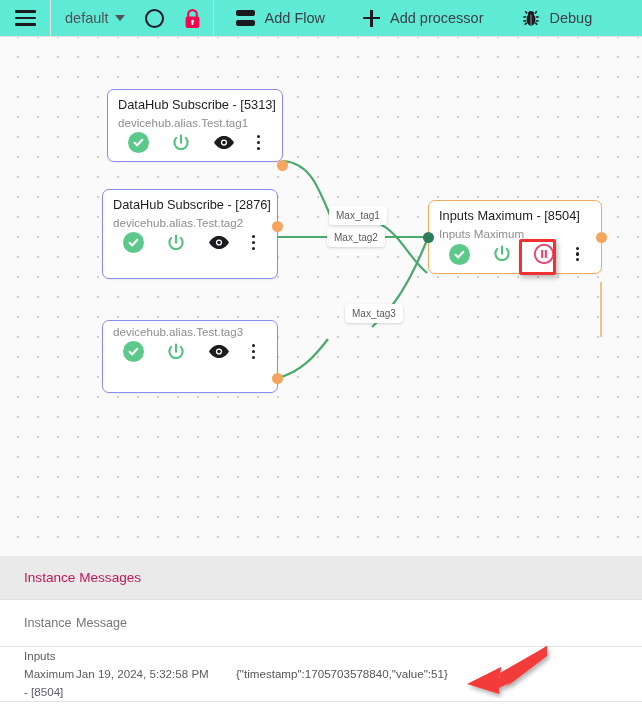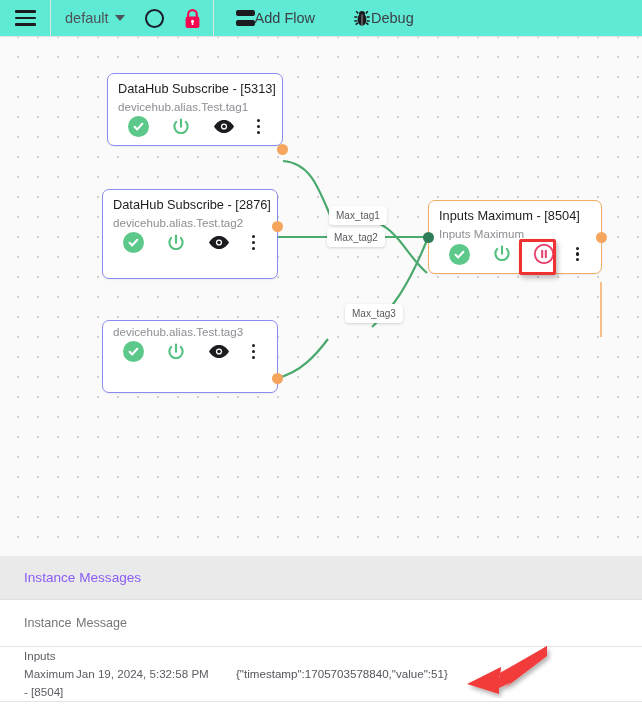--- a/index.html
+++ b/index.html
@@ -34,21 +34,21 @@
   .scope .lbl { font-size: 14.5px; color: #4f5257; }
   .caret {
     width: 0; height: 0; border-left: 5px solid transparent;
     border-right: 5px solid transparent; border-top: 6px solid #4f5257;
   }
   .circle-btn { width: 36px; height: 37px; display: flex; align-items: center; justify-content: center; cursor: pointer; }
   .ring { width: 19px; height: 19px; border: 2px solid #1b1b2b; border-radius: 50%; }
   .lock-btn { width: 40px; height: 37px; display: flex; align-items: center; justify-content: center; cursor: pointer; }
 
   .tb-action {
-    display: flex; align-items: center; 
+    display: flex; align-items: center; gap: 10px;
     height: 37px; padding: 0 16px; cursor: pointer;
   }
   .tb-action .txt { font-size: 14.5px; color: #3c3f44; white-space: nowrap; }
   .flow-icon { width: 19px; height: 16px; display: flex; flex-direction: column; justify-content: space-between; }
   .flow-icon i { display: block; height: 6px; background: #1b1b1f; border-radius: 2px; }
   .plus-icon { position: relative; width: 17px; height: 17px; }
   .plus-icon i:first-child { position: absolute; left: 0; top: 7px; width: 17px; height: 2.6px; background: #1b1b1f; }
   .plus-icon i:last-child { position: absolute; left: 7px; top: 0; width: 2.6px; height: 17px; background: #1b1b1f; }
 
   
@@ -116,21 +116,21 @@
     pointer-events: none;
   }
 
   
   .panel { position: absolute; left: 0; top: 556px; width: 642px; height: 149px; background: #ffffff; }
   .panel-head {
     height: 44px; background: #eaeaea;
     display: flex; align-items: center; padding-left: 24px;
     border-bottom: 1px solid #e0e0e0; cursor: pointer;
   }
-  .panel-head .t { font-size: 13.6px; color: #8b5cf6; }
+  .panel-head .t { font-size: 13.6px; color: #be185d; }
   .tbl { width: 642px; }
   .tbl .row { display: flex; align-items: center; }
   .tbl .hrow { height: 47px; border-bottom: 1px solid #e4e4e4; }
   .tbl .drow { min-height: 54px; border-bottom: 1px solid #e4e4e4; }
   .c-inst { width: 76px; padding-left: 24px; }
   .c-ts   { width: 160px; }
   .c-msg  { flex: 1; }
   .th { font-size: 12.6px; color: #76767c; }
   .td { font-size: 11.6px; color: #5c5c63; line-height: 1.55; }
   .td.msg { color: #55555c; }
@@ -169,20 +169,27 @@
   <div class="tb-sep"></div>
 
   <div class="tb-action" style="padding-left:22px;">
     <span class="flow-icon">
         <i></i>
         <i></i>
       </span>
     <span class="txt">Add Flow</span>
   </div>
 
+  <div class="tb-action" style="padding-left:22px;">
+    <span class="plus-icon">
+        <i></i>
+        <i></i>
+      </span>
+    <span class="txt">Add processor</span>
+  </div>
 
   <div class="tb-action" style="padding-left:22px;">
     <svg width="18" height="19" viewBox="0 0 18 19">
       <path d="M5.2 4.4 3.2 2.2M12.8 4.4 14.8 2.2" stroke="#1b1b1f" stroke-width="1.5" fill="none"></path>
       <path d="M1.3 8h3M13.7 8h3M1.3 12h3M13.7 12h3M2.6 15.6l2.3-1.8M15.4 15.6l-2.3-1.8" stroke="#1b1b1f" stroke-width="1.5" fill="none"></path>
       <ellipse cx="9" cy="10.5" rx="4.4" ry="6.2" fill="#1b1b1f"></ellipse>
       <ellipse cx="9" cy="4.6" rx="3" ry="2.6" fill="#1b1b1f"></ellipse>
       <path d="M9 5.5v11" stroke="#ffffff" stroke-width="1" opacity=".55"></path>
     </svg>
     <span class="txt">Debug</span>
@@ -198,21 +205,21 @@
 
     <path d="M277,200 C296,200 312,200 327,200" fill="none" stroke="#4aa96c" stroke-width="2.2"></path>
     <path d="M378,200 C398,200 412,200 427,200" fill="none" stroke="#4aa96c" stroke-width="2.2"></path>
 
     <path d="M277,341 C300,336 316,318 328,302" fill="none" stroke="#4aa96c" stroke-width="2.2"></path>
     <path d="M372,290 C392,272 408,250 427,203" fill="none" stroke="#4aa96c" stroke-width="2.2"></path>
 
     <path d="M601,170 L601,230 M601,245 L601,300" stroke="#f5bf89" stroke-width="2" fill="none"></path>
   </svg>
 
-  <div class="node" style="left:107px; top:36px; width:176px; height:73px;">
+  <div class="node" style="left:107px; top:52px; width:176px; height:73px;">
     <div class="node-title">DataHub Subscribe - [5313]</div>
     <div class="node-sub">devicehub.alias.Test.tag1</div>
     <div class="node-icons">
       <span class="ni" style="width:46px;">
         <span class="check">
             <svg width="13" height="13" viewBox="0 0 13 13">
               <path d="M2.6 6.8 5.2 9.4 10.3 3.8" fill="none" stroke="#fff" stroke-width="2.1" stroke-linecap="round" stroke-linejoin="round"></path>
             </svg>
           </span>
       </span>

